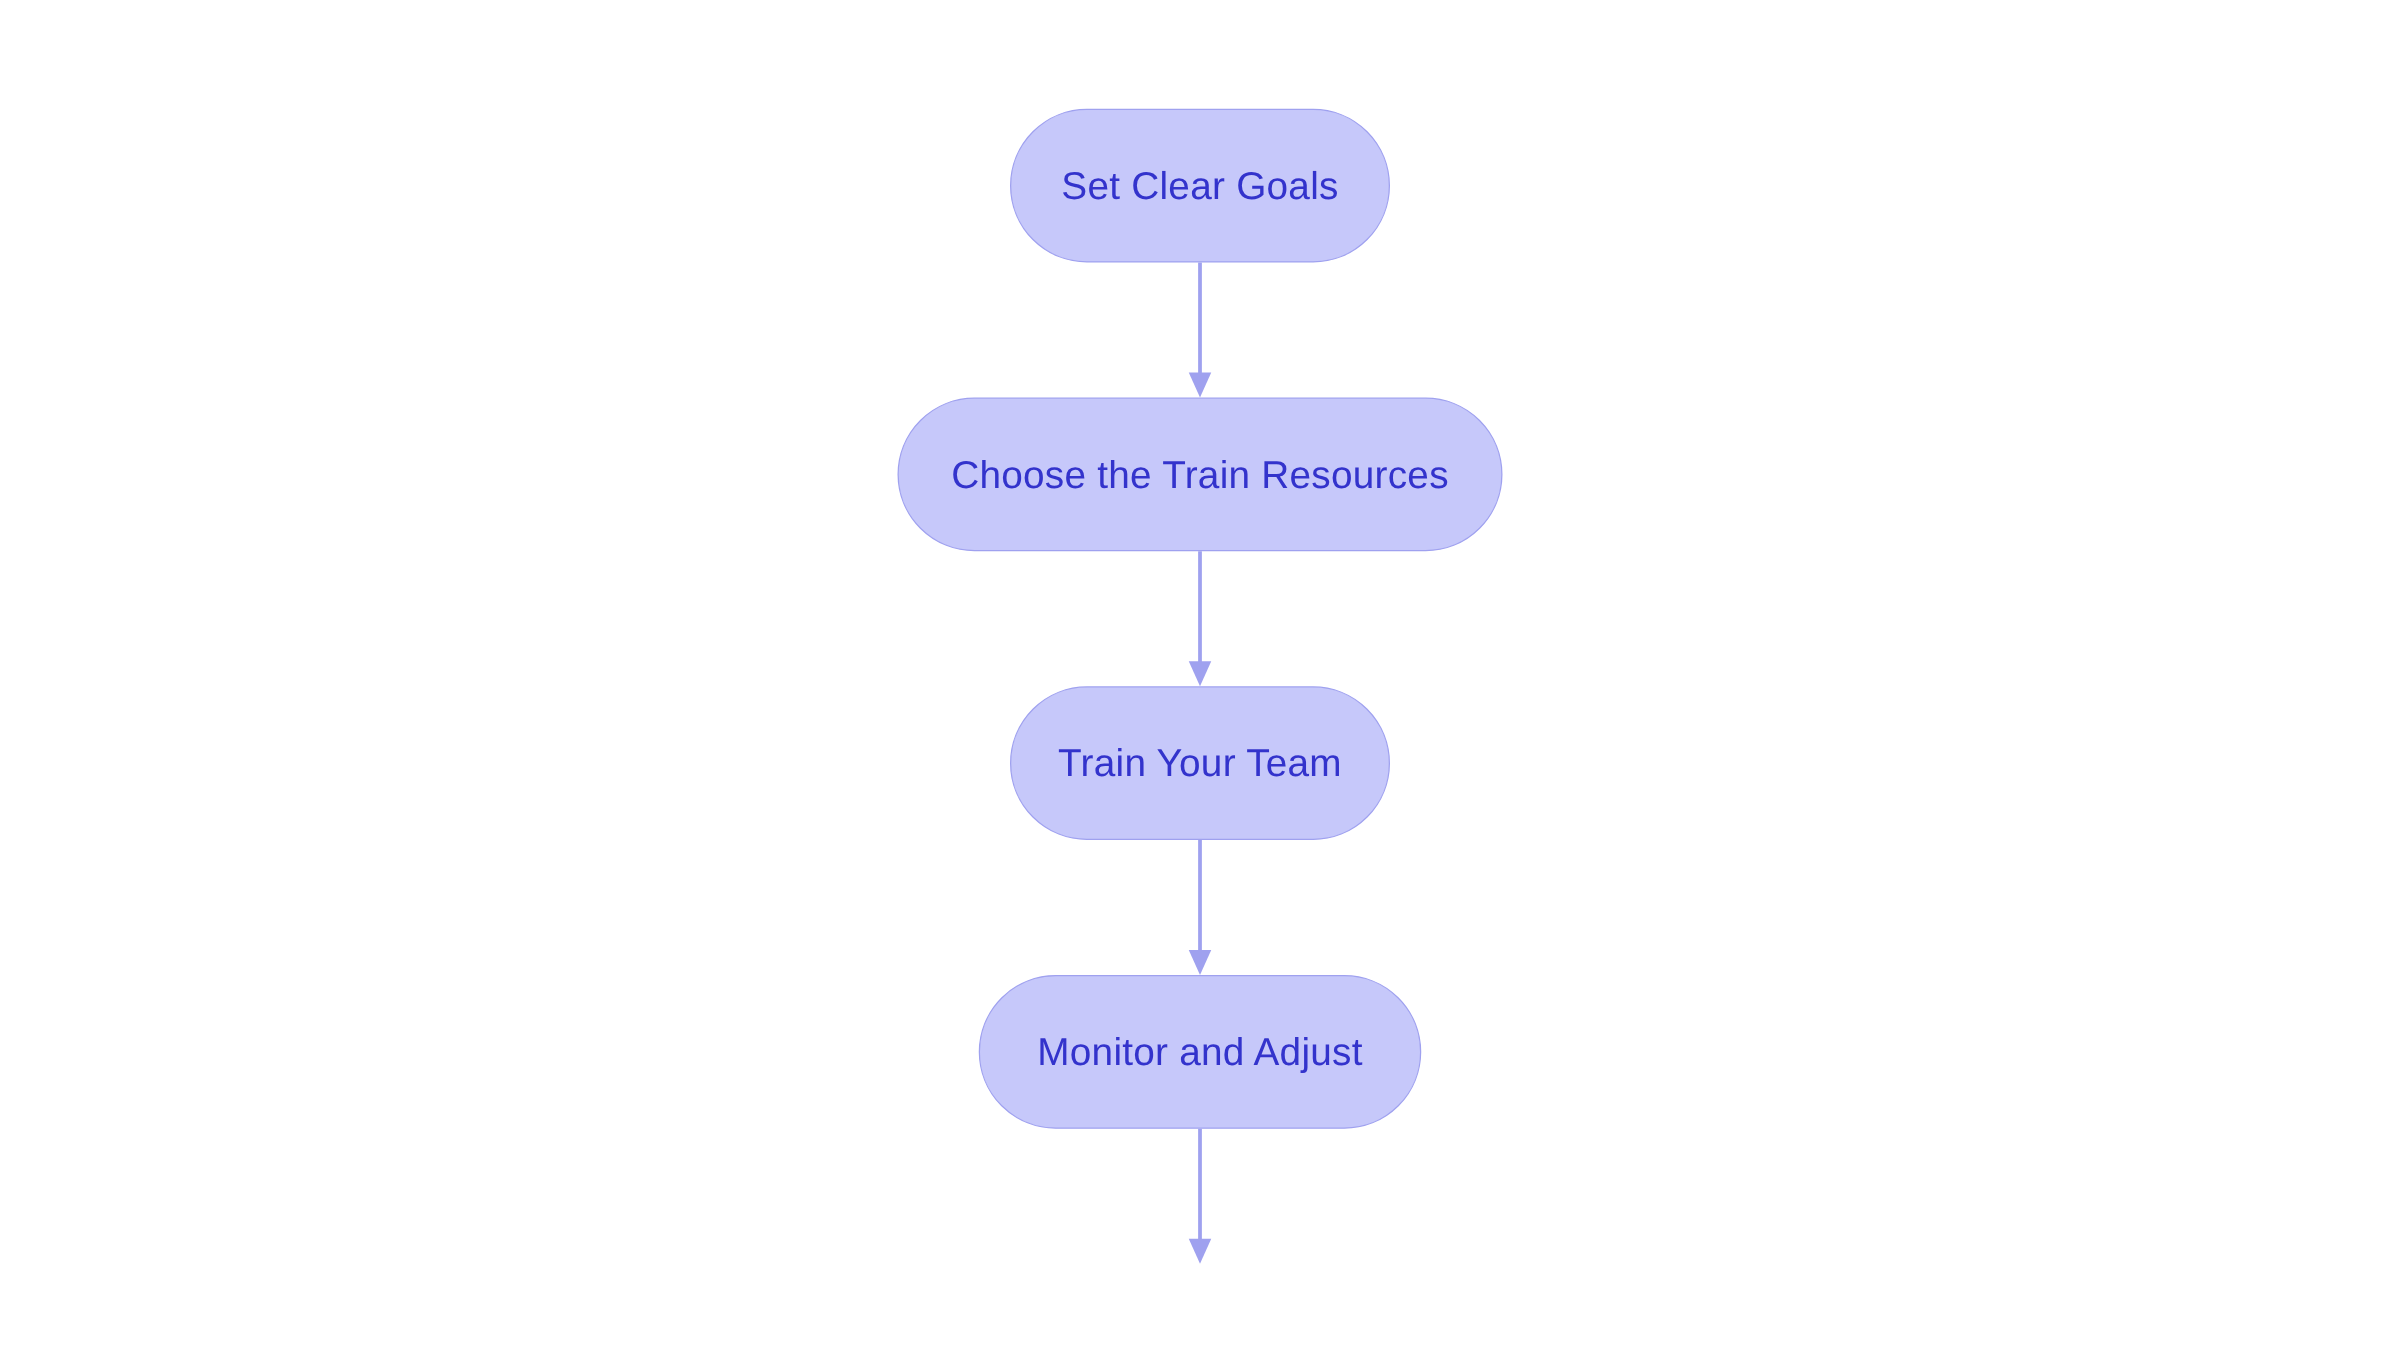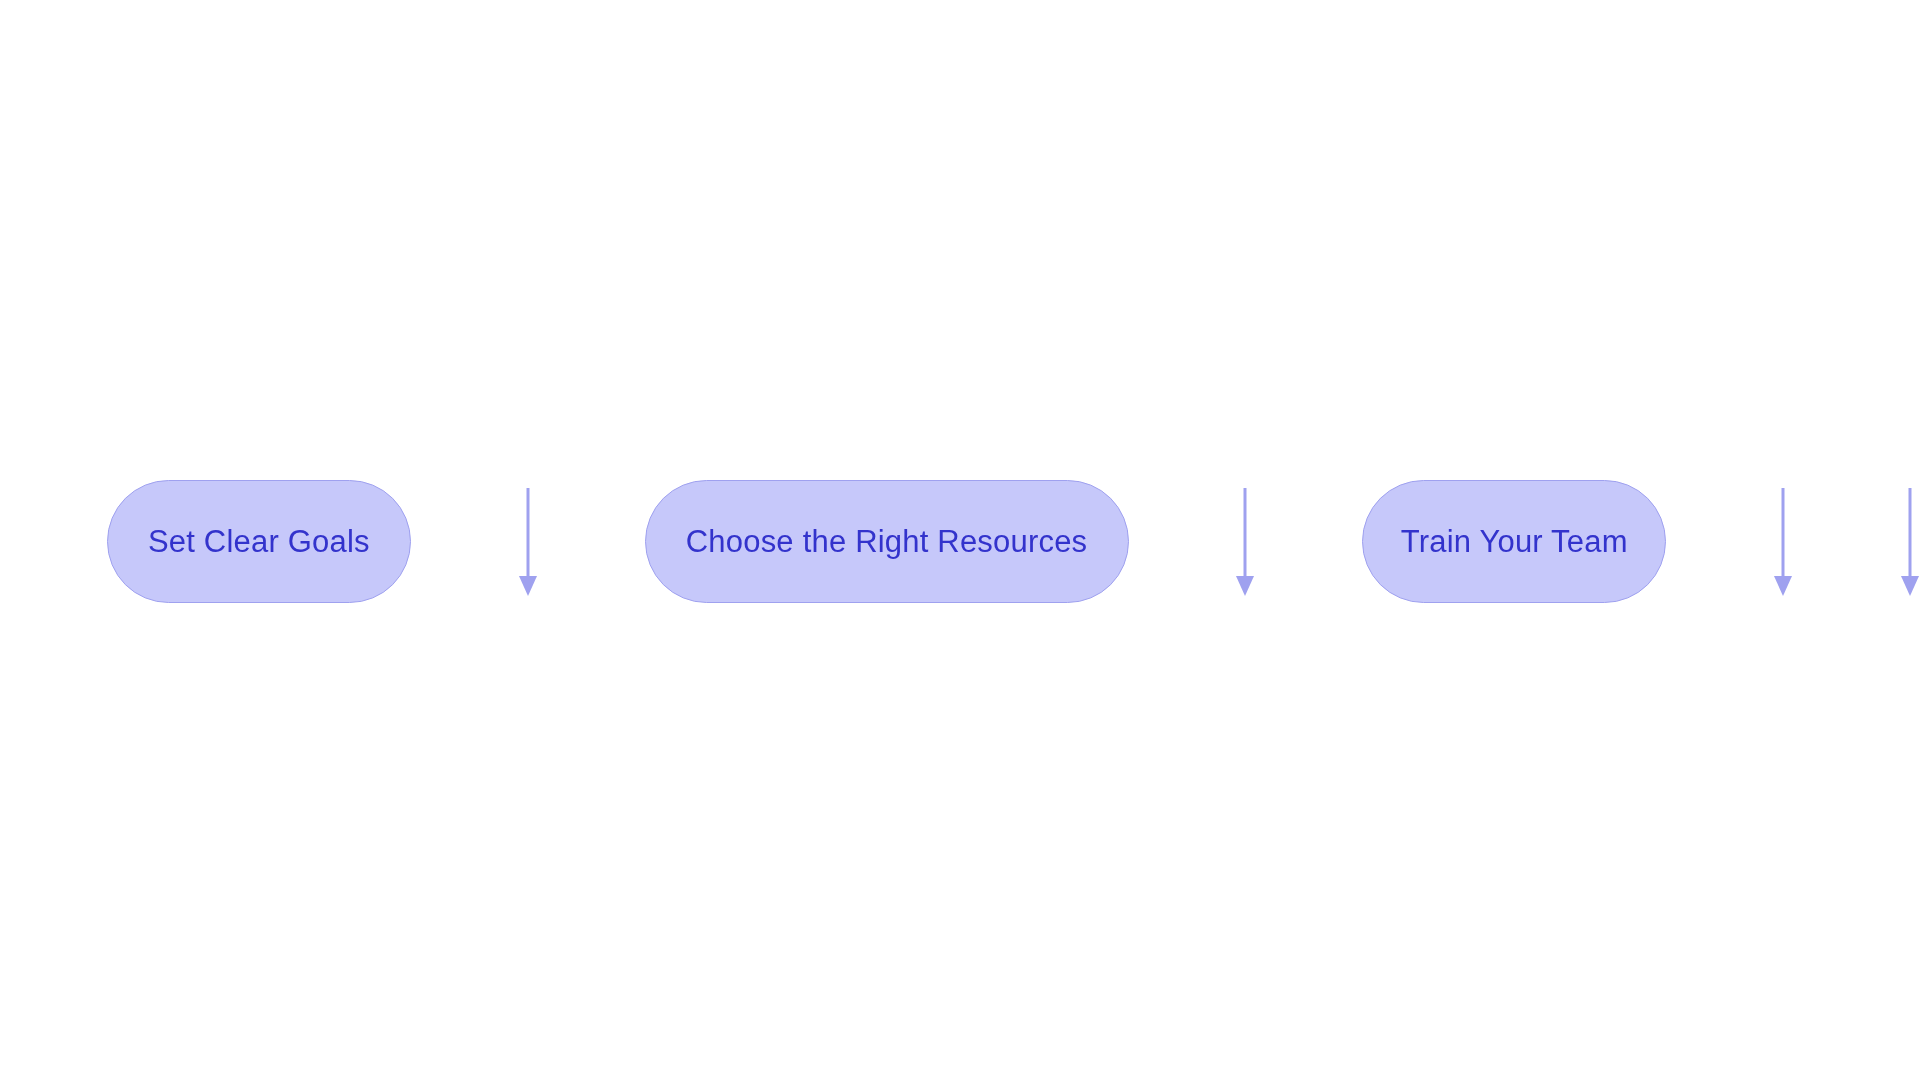--- a/index.html
+++ b/index.html
@@ -22,22 +22,23 @@
     background: #ffffff;
   }
 
   .flow-column {
     position: absolute;
     left: 0;
     top: 0;
     width: 1920px;
     height: 1083px;
     display: flex;
+    flex-direction: column;
     align-items: center;
-    justify-content: space-between;
+    justify-content: center;
   }
 
   
   .flow-node {
     box-sizing: border-box;
     height: 123px;
     border-radius: 999px;
     background: #c6c8fa;
     border: 1.6px solid #9fa1ef;
     display: flex;
@@ -105,37 +106,40 @@
     <div class="flow-node w-n1">
       <span class="flow-node-label">Set Clear Goals</span>
     </div>
 
     <div class="flow-connector">
       <div class="connector-line"></div>
       <div class="connector-arrowhead"></div>
     </div>
 
     <div class="flow-node w-n2">
-      <span class="flow-node-label">Choose the Right Resources</span>
+      <span class="flow-node-label">Choose the Train Resources</span>
     </div>
 
     <div class="flow-connector">
       <div class="connector-line"></div>
       <div class="connector-arrowhead"></div>
     </div>
 
     <div class="flow-node w-n3">
       <span class="flow-node-label">Train Your Team</span>
     </div>
 
     <div class="flow-connector">
       <div class="connector-line"></div>
       <div class="connector-arrowhead"></div>
     </div>
 
+    <div class="flow-node w-n4">
+      <span class="flow-node-label">Monitor and Adjust</span>
+    </div>
 
     <div class="flow-connector">
       <div class="connector-line"></div>
       <div class="connector-arrowhead"></div>
     </div>
 
 
   </div>
 </div>
 

